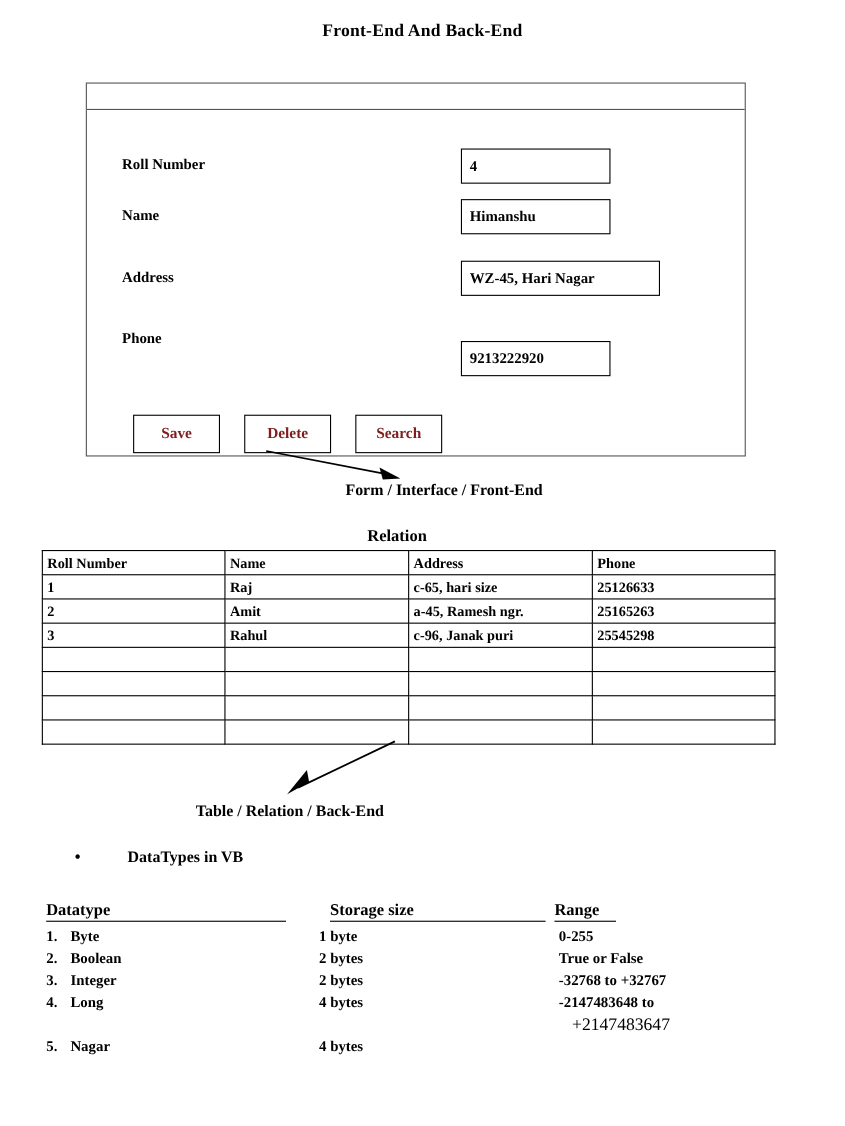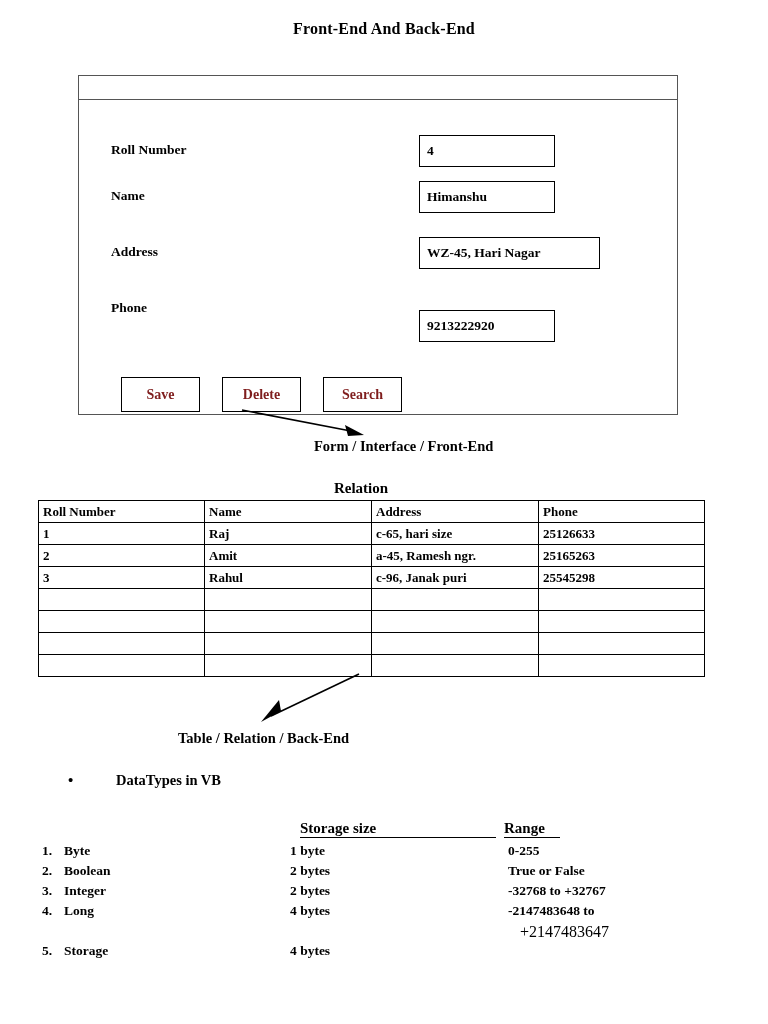--- a/index.html
+++ b/index.html
@@ -342,20 +342,21 @@
     <line x1="104" y1="2" x2="16" y2="44" stroke="#000000" stroke-width="1.6"></line>
     <polygon points="6,50 26,39 24,28" fill="#000000"></polygon>
   </svg>
   <div class="caption cap-back">Table / Relation / Back-End</div>
 
   <div class="bullet-line">
     <span class="bullet-dot">•</span>
     <span>DataTypes in VB</span>
   </div>
 
+  <div class="dt-header dt-hdr-type">Datatype</div>
   <div class="dt-header dt-hdr-size">Storage size</div>
   <div class="dt-header dt-hdr-range">Range</div>
 
   <div class="dt-rows">
 
     <div class="dt-row">
       <span class="dt-num">1.</span>
       <span class="dt-name">Byte</span>
       <span class="dt-size">1 byte</span>
       <span class="dt-range">0-255</span>
@@ -381,21 +382,21 @@
       <span class="dt-size">4 bytes</span>
       <span class="dt-range">-2147483648 to</span>
     </div>
 
     <div class="dt-row">
       <span class="dt-range-cont">+2147483647</span>
     </div>
 
     <div class="dt-row" style="height:28px;">
       <span class="dt-num">5.</span>
-      <span class="dt-name">Storage</span>
+      <span class="dt-name">Nagar</span>
       <span class="dt-size">4 bytes</span>
       <span class="dt-range"></span>
     </div>
 
     <div class="dt-row" style="height:52px;"></div>
 
     <div class="dt-row">
       <span class="dt-num">6.</span>
       <span class="dt-name">Double</span>
       <span class="dt-size">8 bytes</span>

